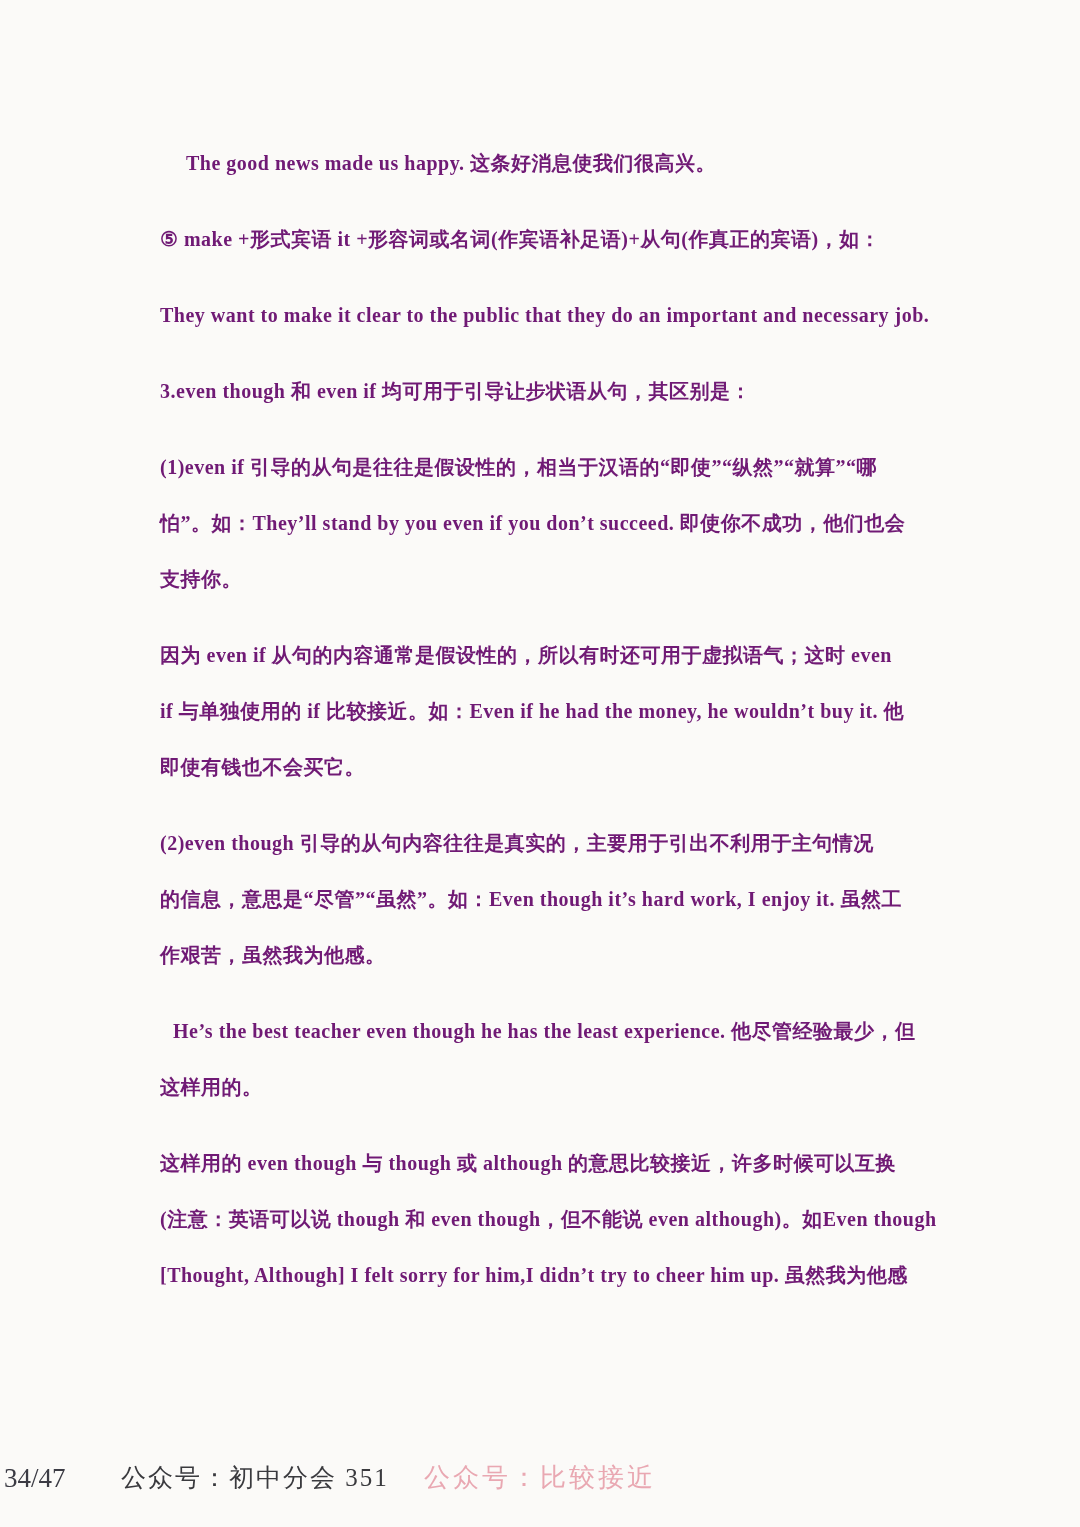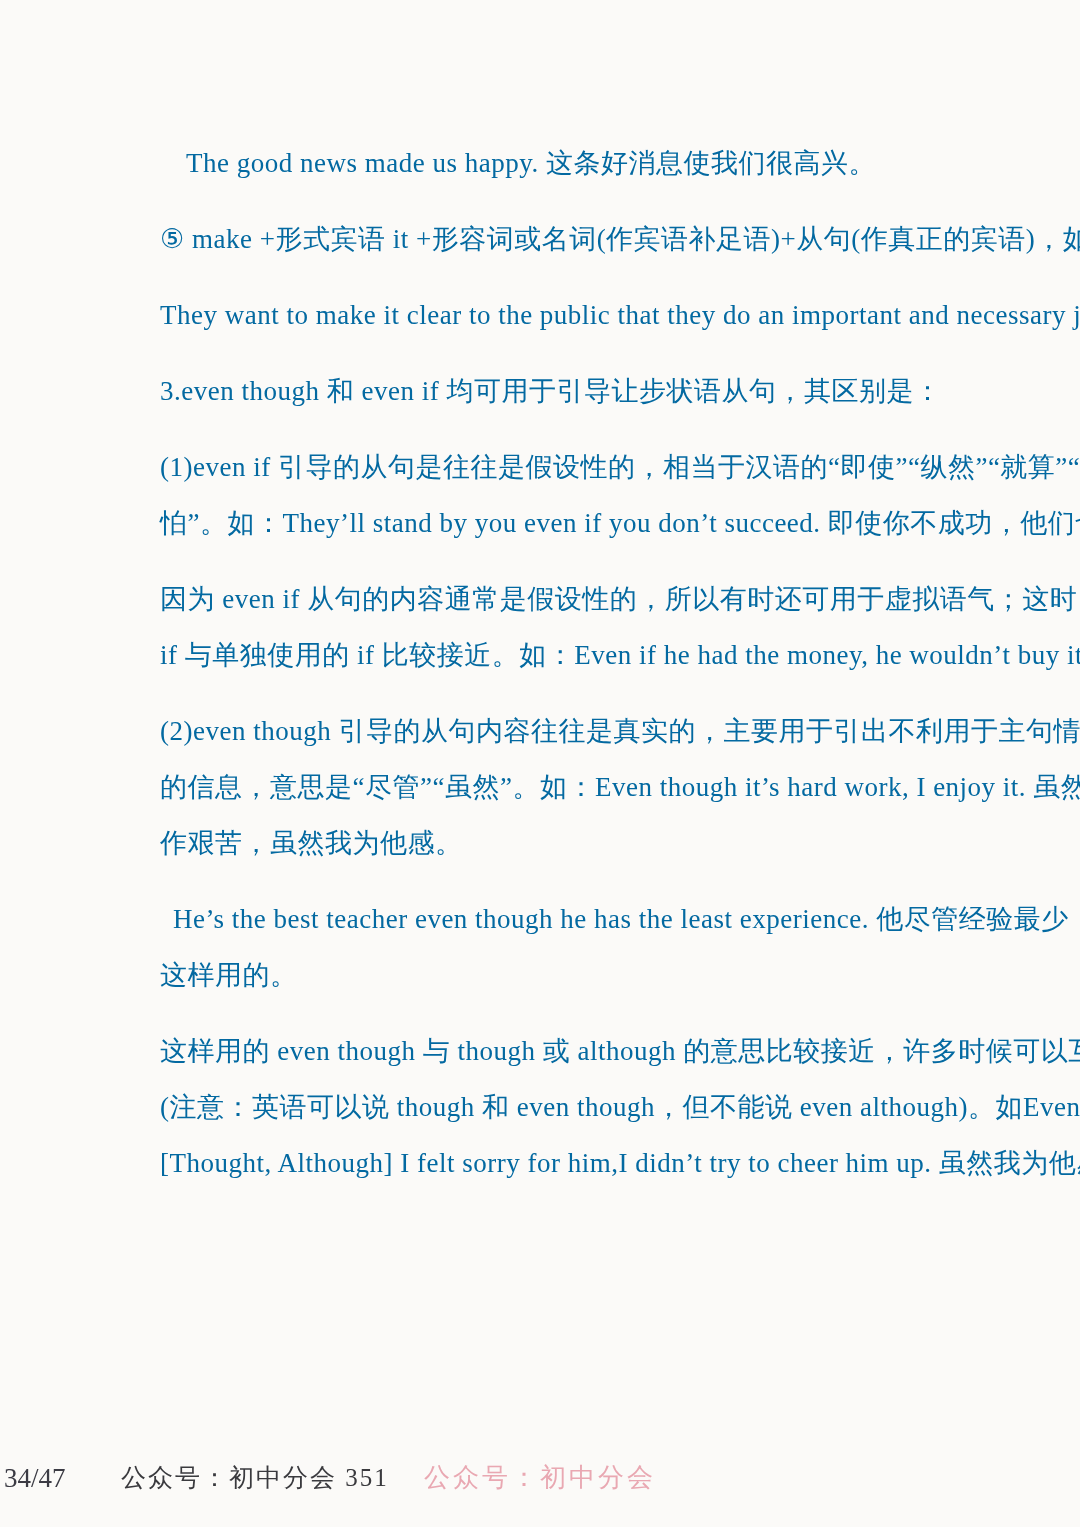--- a/index.html
+++ b/index.html
@@ -16,22 +16,23 @@
     left: 0; top: 0;
     width: 1080px;
     height: 1527px;
     background: #fbfaf8;
   }
   .doc-body {
     position: absolute;
     left: 160px;
     top: 135px;
     width: 790px;
-    color: #0369a1;
-    font-size: 27px;
+    color: #701a75;
+    font-size: 20px;
+    font-weight: bold;
   }
   .para { margin: 0 0 0 0; }
   .para + .para { margin-top: 20px; }
   .line {
     line-height: 56px;
     height: 56px;
     white-space: nowrap;
     letter-spacing: 0.5px;
   }
   .indent-lg { padding-left: 26px; }
@@ -98,25 +99,27 @@
     </div>
 
 
     <div class="para">
       <div class="line">3.even though 和 even if 均可用于引导让步状语从句，其区别是：</div>
     </div>
 
     <div class="para">
       <div class="line">(1)even if 引导的从句是往往是假设性的，相当于汉语的“即使”“纵然”“就算”“哪</div>
       <div class="line">怕”。如：They’ll stand by you even if you don’t succeed. 即使你不成功，他们也会</div>
+      <div class="line">支持你。</div>
     </div>
 
     <div class="para">
       <div class="line">因为 even if 从句的内容通常是假设性的，所以有时还可用于虚拟语气；这时 even</div>
       <div class="line">if 与单独使用的 if 比较接近。如：Even if he had the money, he wouldn’t buy it. 他</div>
+      <div class="line">即使有钱也不会买它。</div>
     </div>
 
     <div class="para">
       <div class="line">(2)even though 引导的从句内容往往是真实的，主要用于引出不利用于主句情况</div>
       <div class="line">的信息，意思是“尽管”“虽然”。如：Even though it’s hard work, I enjoy it. 虽然工</div>
       <div class="line">作艰苦，虽然我为他感。</div>
     </div>
 
     <div class="para">
       <div class="line indent-sm">He’s the best teacher even though he has the least experience. 他尽管经验最少，但</div>
@@ -125,20 +128,20 @@
 
     <div class="para">
       <div class="line">这样用的 even though 与 though 或 although 的意思比较接近，许多时候可以互换</div>
       <div class="line">(注意：英语可以说 though 和 even though，但不能说 even although)。如Even though</div>
       <div class="line">[Thought, Although] I felt sorry for him,I didn’t try to cheer him up. 虽然我为他感</div>
     </div>
 
   </div>
 
   <div class="footer">
-    <span class="watermark">公众号：初中分会</span>
+    <span class="watermark">公众号：比较接近</span>
     <span class="footer-left">公众号：初中分会 351</span>
     <span class="footer-center">
       <span class="page-number">34/47</span>
     </span>
   </div>
 
 </div>
 
 </body></html>

